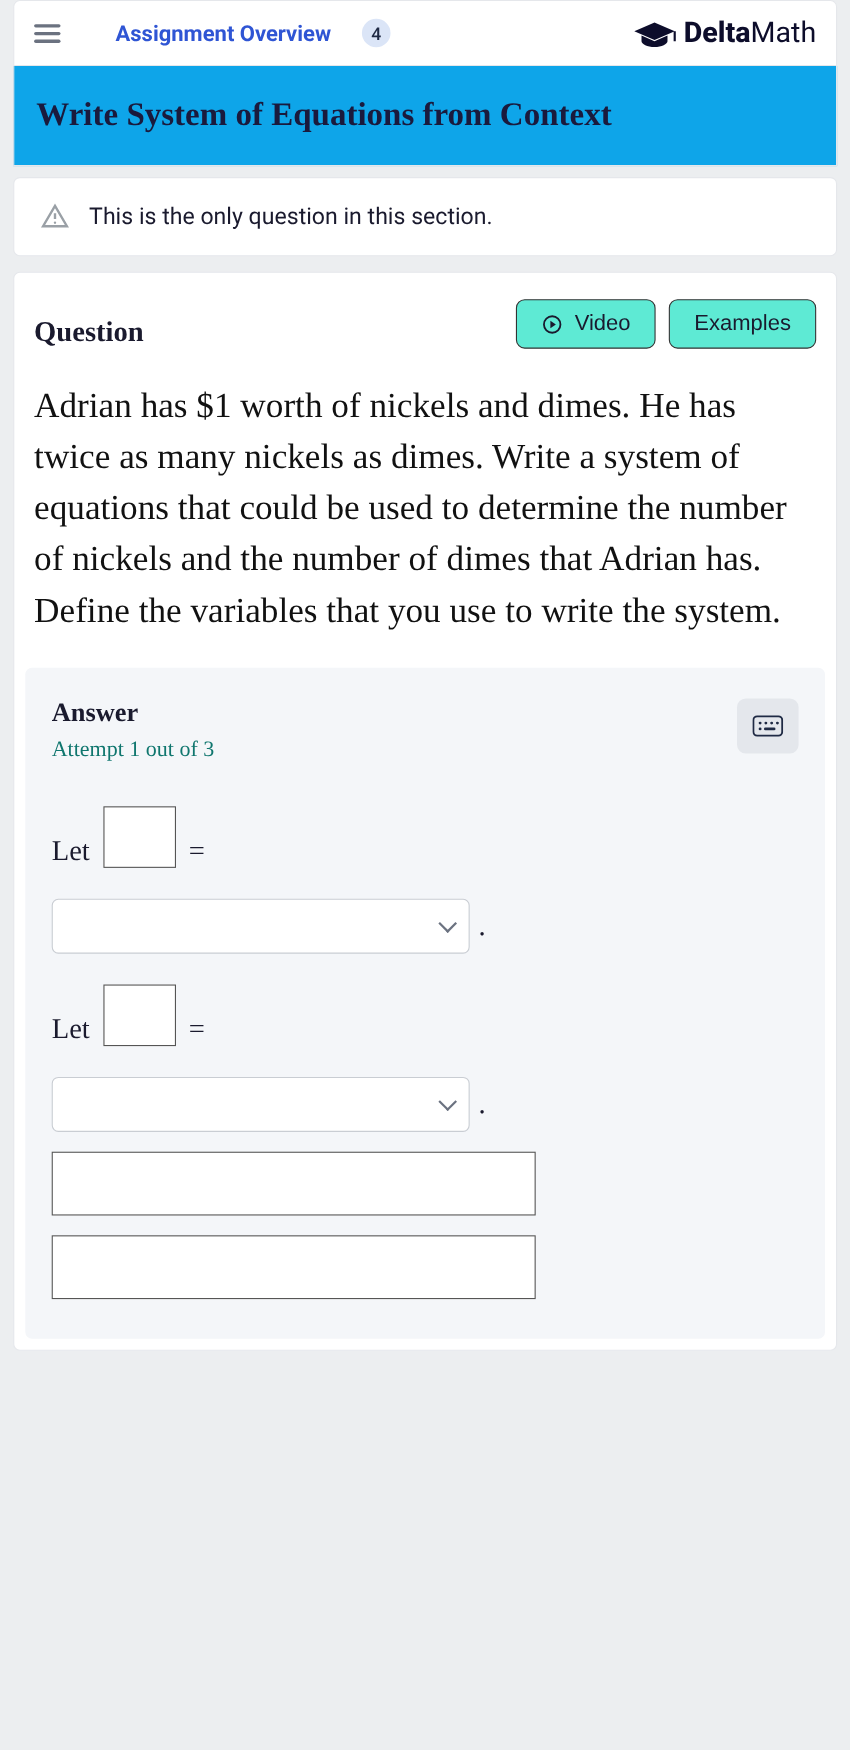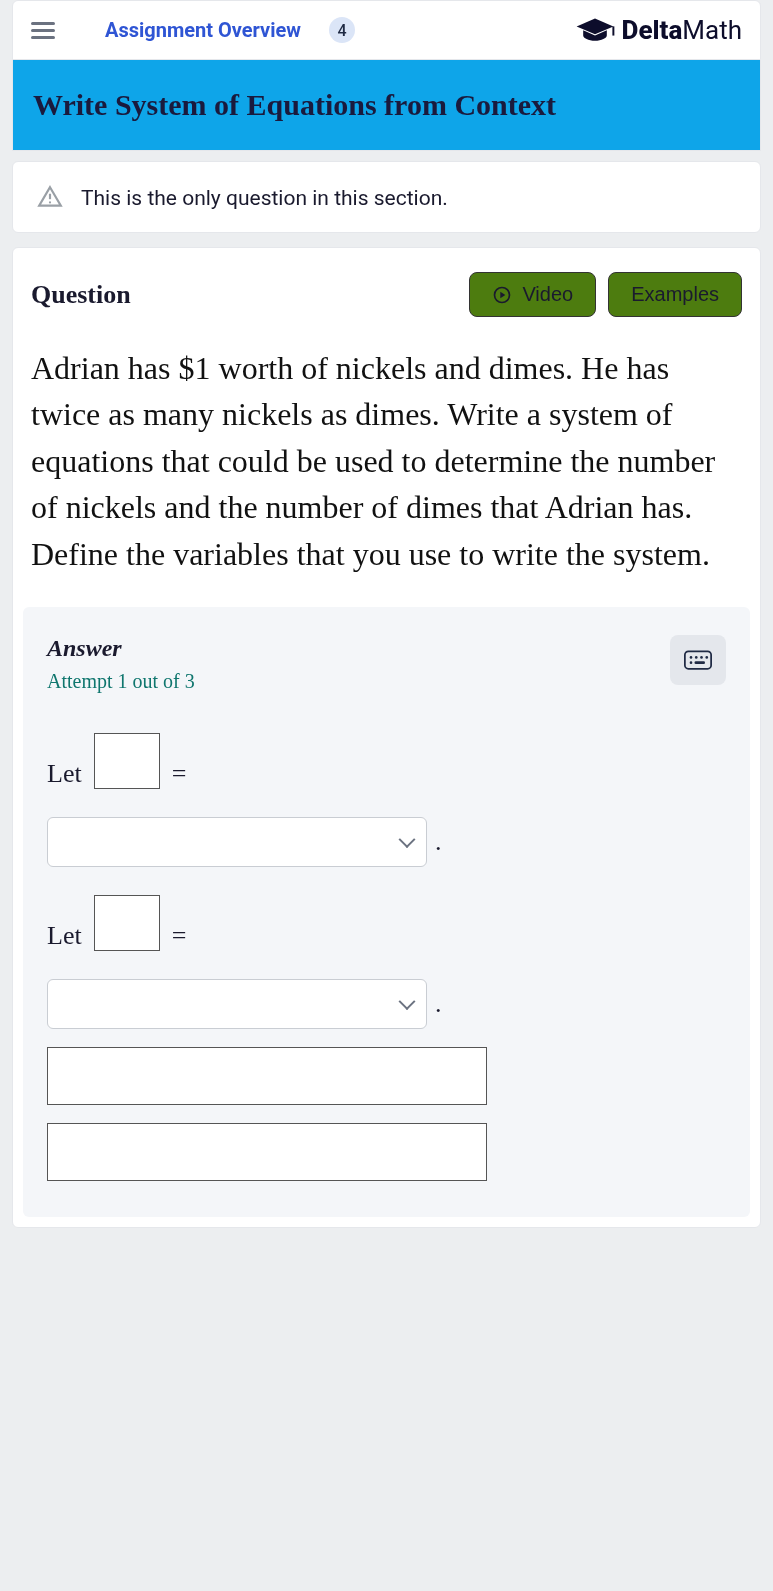--- a/index.html
+++ b/index.html
@@ -56,21 +56,21 @@
     font-weight: 500;
     width: 26px;
     height: 26px;
     border-radius: 50%;
     display: inline-flex;
     align-items: center;
     justify-content: center;
   }
   .brand {
     display: flex;
-    align-items: flex-start;
+    align-items: flex-end;
     gap: 6px;
     margin-left: auto;
     font-size: 26px;
     color: #0d0d2b;
   }
   .brand svg { width: 42px; height: 28px; }
   .brand .light { font-weight: 400; }
   .brand .bold { font-weight: 800; }
   .title-row {
     background: #0ea5e9;
@@ -98,34 +98,34 @@
     font-size: 21px;
     color: #1a1a2e;
   }
   .notice svg { width: 26px; height: 26px; flex-shrink: 0; }
   .content {
     margin-top: 14px;
     padding: 0;
   }
   .qheader {
     display: flex;
-    align-items: center;
+    align-items: flex-end;
     gap: 12px;
     padding: 24px 18px 10px 18px;
   }
   .qheader h2 {
     margin: 0;
     font-family: Georgia, "Times New Roman", serif;
     font-weight: 700;
     font-size: 26px;
     flex: 1;
   }
   .btn-outline {
     border: 1.5px solid #333;
-    background: #4d7c0f;
+    background: #5eead4;
     border-radius: 8px;
     padding: 10px 22px;
     font-size: 20px;
     color: #1a1a2e;
     display: inline-flex;
     align-items: center;
     gap: 10px;
     cursor: pointer;
   }
   .btn-outline svg { width: 20px; height: 20px; }
@@ -145,21 +145,20 @@
   .answer-head {
     display: flex;
     align-items: flex-start;
   }
   .answer-head .left { flex: 1; }
   .answer-title {
     font-family: Georgia, "Times New Roman", serif;
     font-weight: 700;
     font-size: 24px;
     margin: 0 0 8px 0;
-    font-style: italic;
   }
   .attempt {
     font-family: Georgia, "Times New Roman", serif;
     font-size: 20px;
     color: #0f766e;
   }
   .kbd-btn {
     background: #e4e7ec;
     border: none;
     border-radius: 8px;

